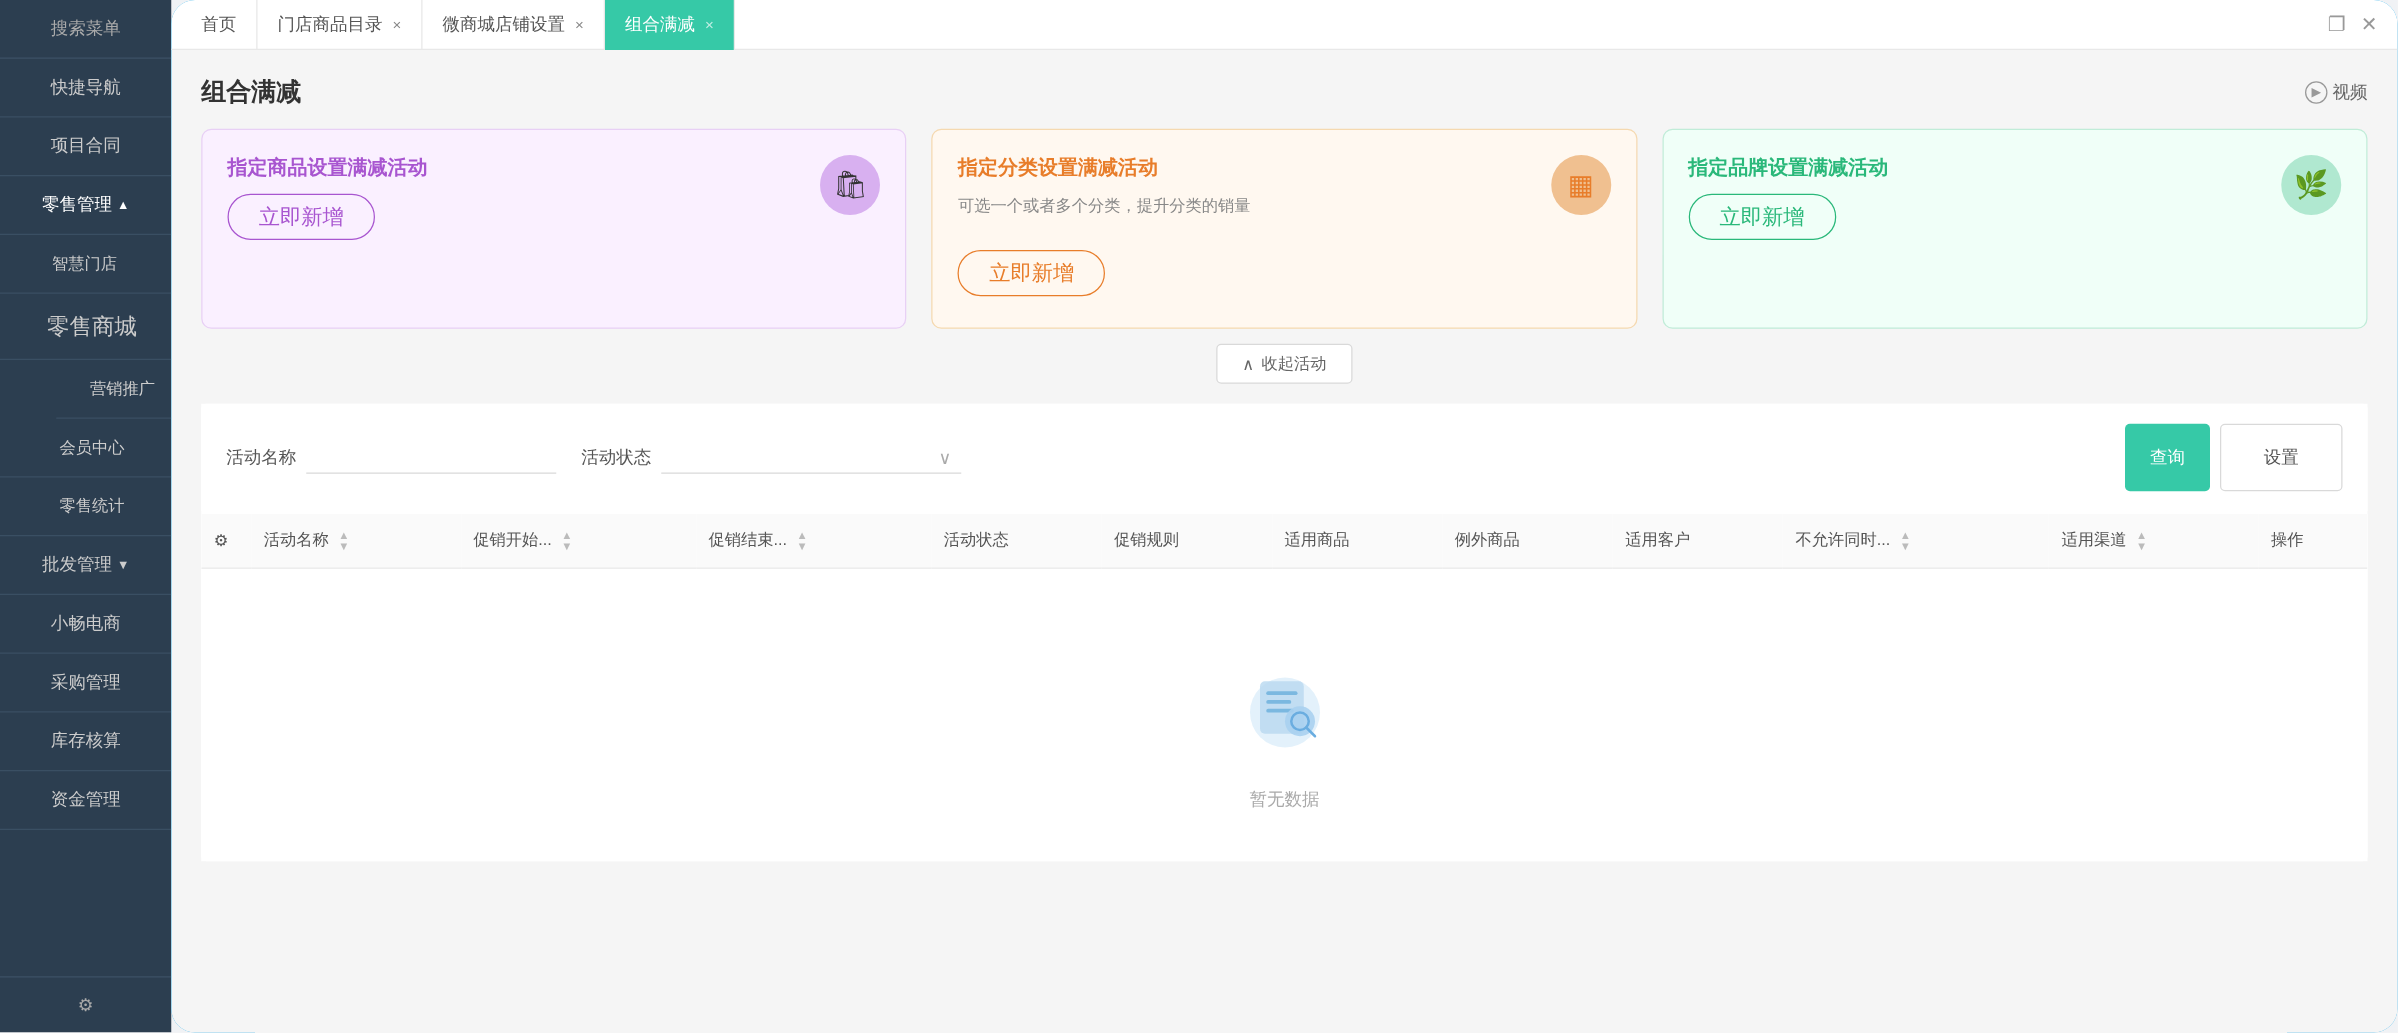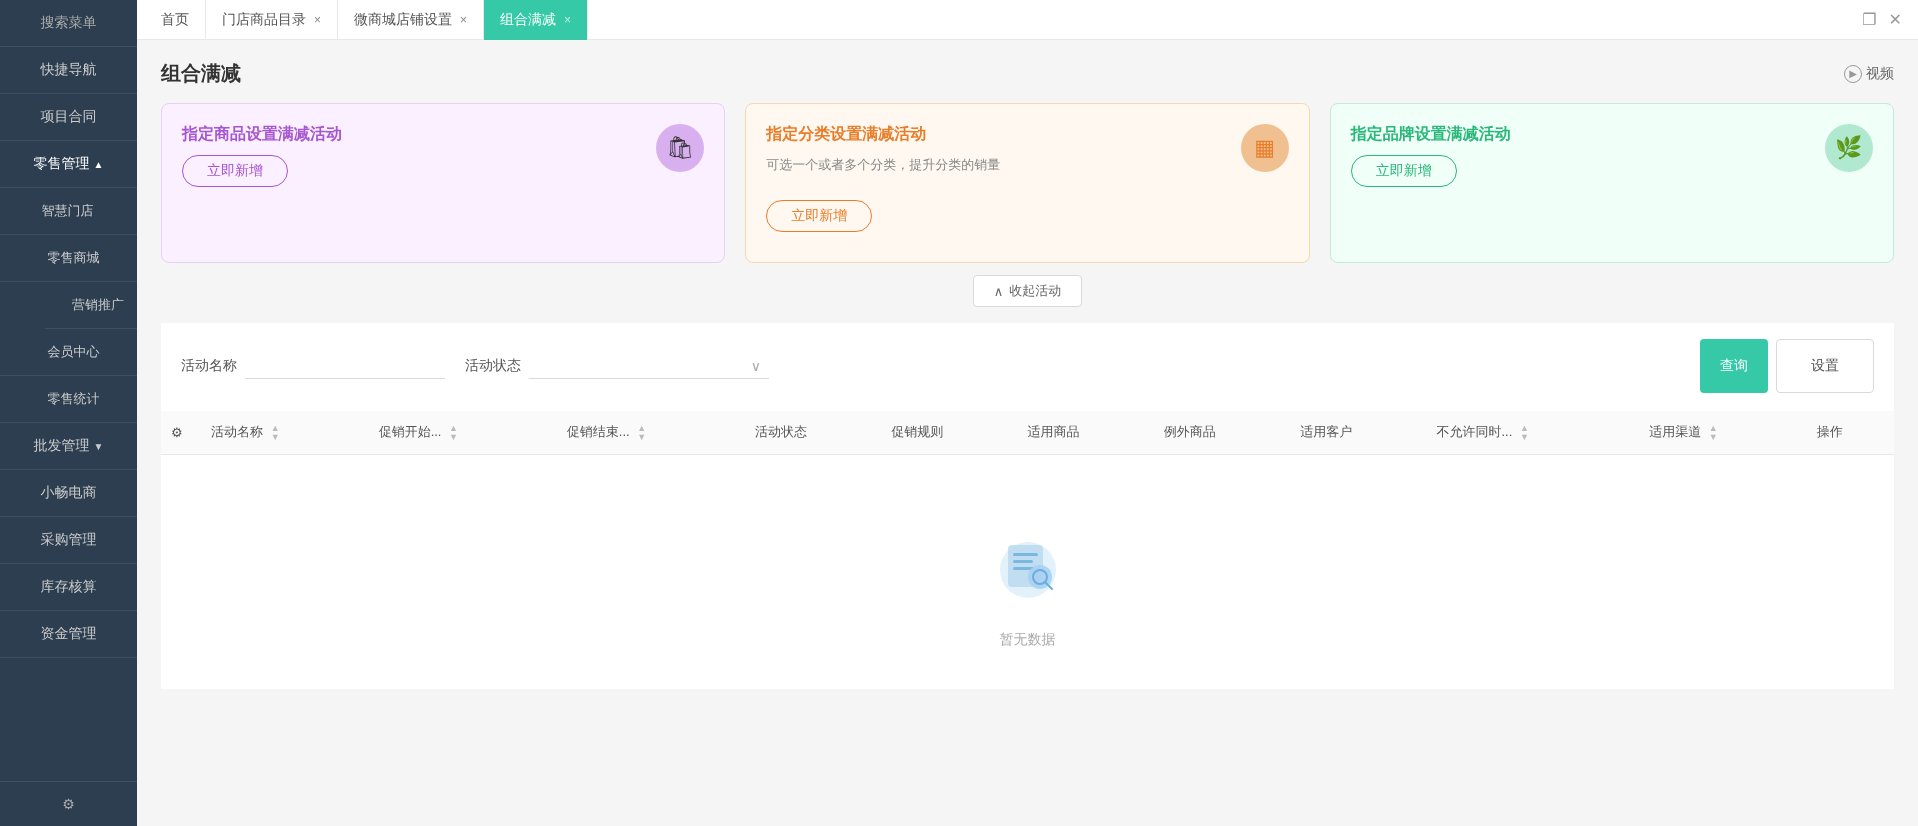--- a/index.html
+++ b/index.html
@@ -46,20 +46,21 @@
       border-top: 1px solid #3d5166;
     }
 
     
     .main {
       flex: 1;
       display: flex;
       flex-direction: column;
       overflow: hidden;
       background: #0ea5e9;
+      border-radius: 19px;
     }
 
     
     .tab-bar {
       display: flex;
       align-items: center;
       background: #fff;
       border-bottom: 1px solid #e8e8e8;
       height: 40px;
       padding: 0 8px;
@@ -171,21 +172,21 @@
     }
     .card-purple .card-icon { background: #d8b0f0; }
     .card-orange .card-icon { background: #f0c090; }
     .card-green .card-icon { background: #b0e8d0; }
 
     .card-btn {
       border: 1px solid;
       background: transparent;
       border-radius: 20px;
       padding: 6px 24px;
-      font-size: 14px;
+      font-size: 17px;
       cursor: pointer;
       display: block;
       text-align: center;
     }
     .card-purple .card-btn { border-color: #a855d0; color: #a855d0; }
     .card-orange .card-btn { border-color: #e87d2a; color: #e87d2a; }
     .card-green .card-btn { border-color: #2ab87a; color: #2ab87a; }
 
     
     .collapse-bar {
@@ -319,21 +320,21 @@
   <div class="sidebar-item">
     <span>项目合同</span>
   </div>
   <div class="sidebar-item active">
     <span>零售管理</span>
     <span class="arrow">▲</span>
   </div>
   <div class="sidebar-item" style="padding-left:8px; font-size:13px;">
     <span>智慧门店</span>
   </div>
-  <div class="sidebar-item" style="padding-left:20px; font-size:13px;">
+  <div class="sidebar-item" style="padding-left:20px; font-size:18px;">
     <span>零售商城</span>
   </div>
   <div class="sidebar-item" style="padding-left:24px; font-size:13px;margin-left:45px;">
     <span>营销推广</span>
   </div>
   <div class="sidebar-item" style="padding-left:20px; font-size:13px;">
     <span>会员中心</span>
   </div>
   <div class="sidebar-item" style="padding-left:20px; font-size:13px;">
     <span>零售统计</span>

